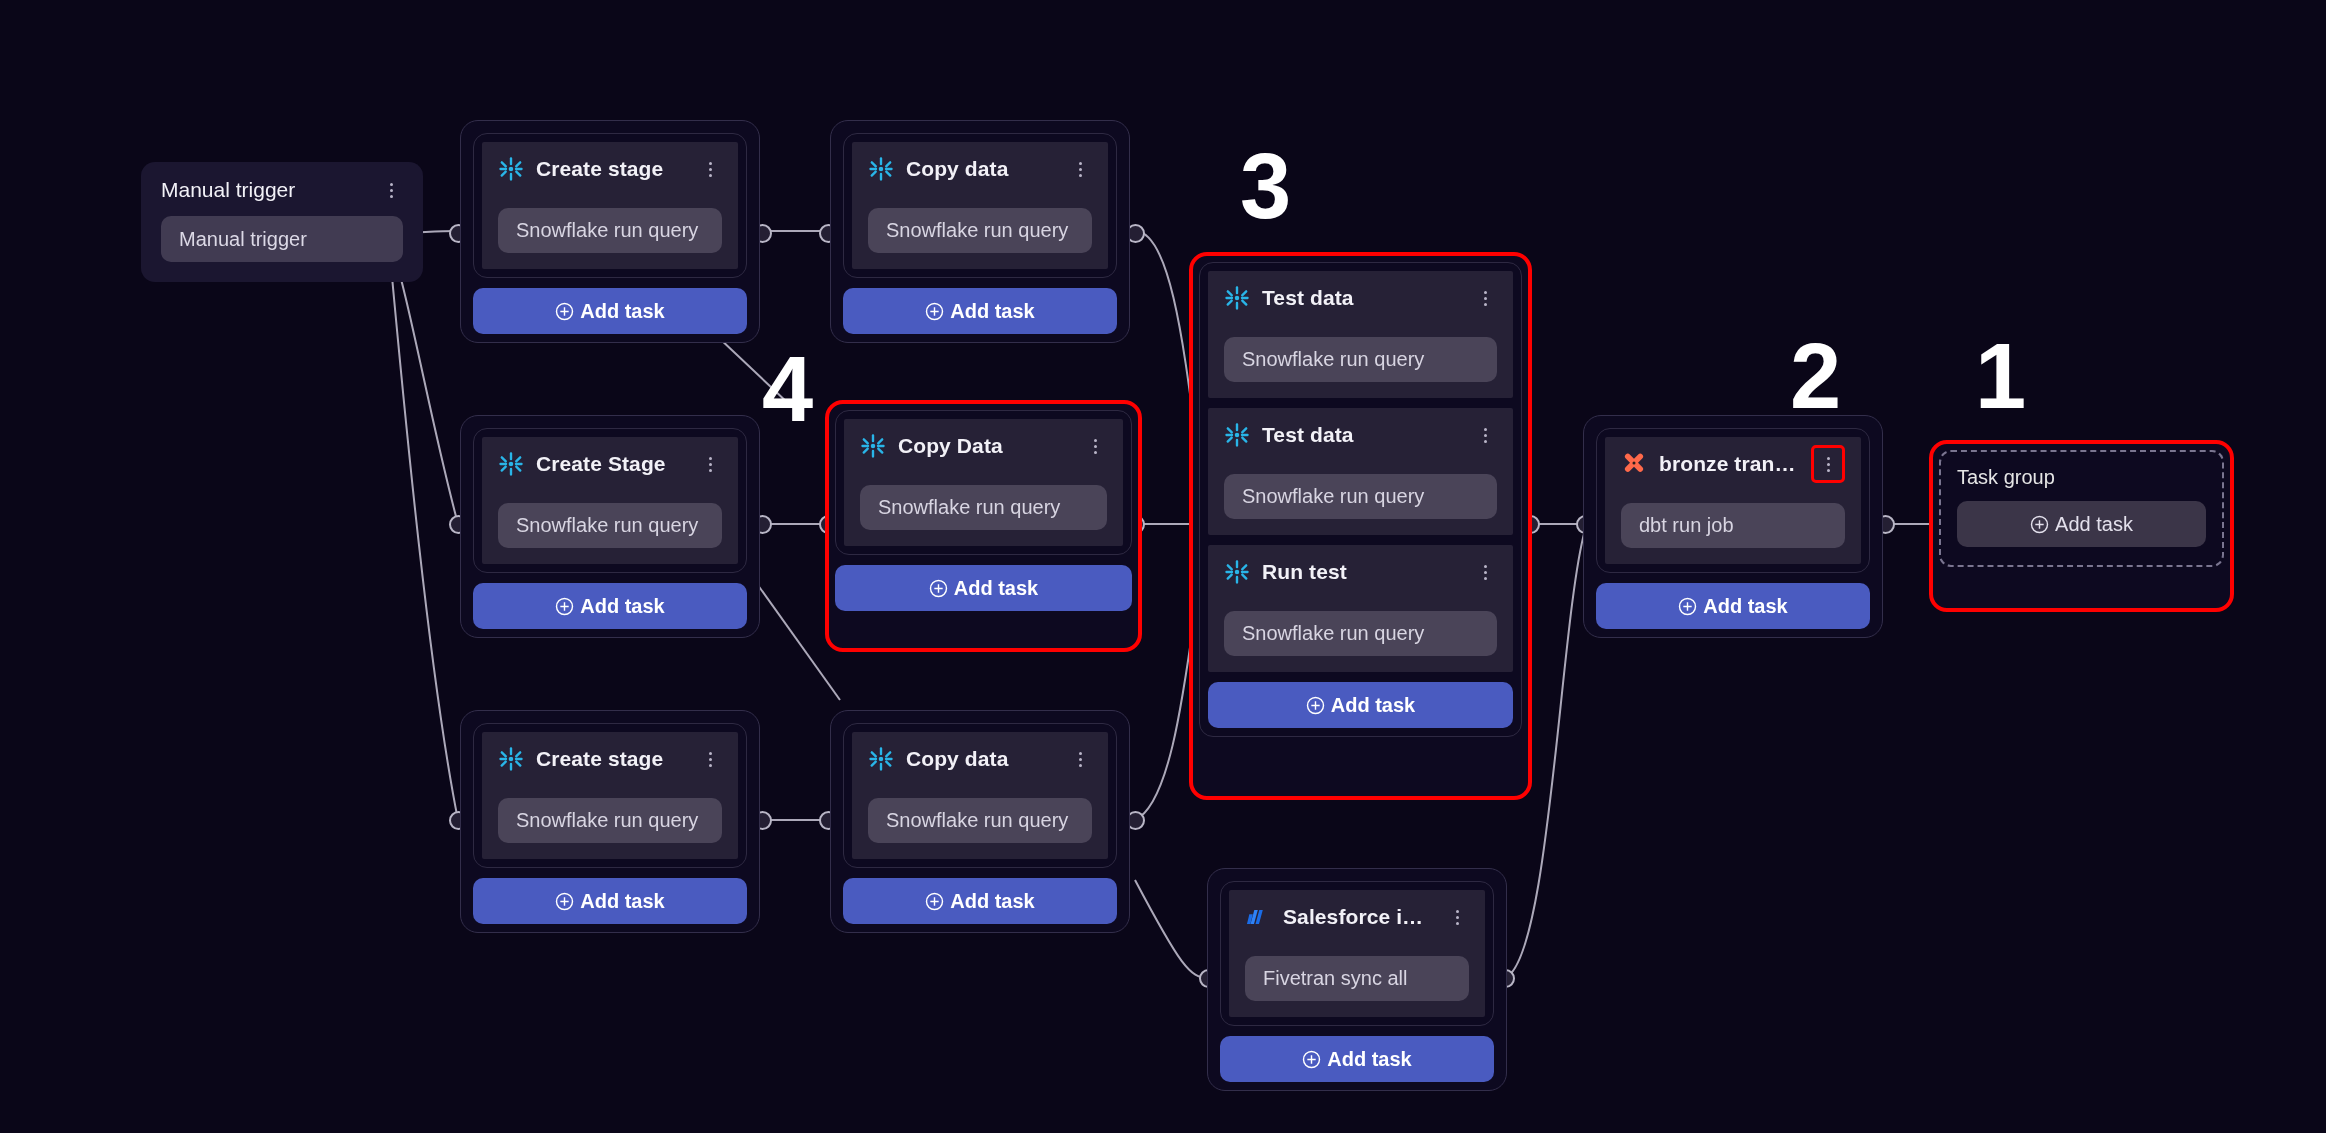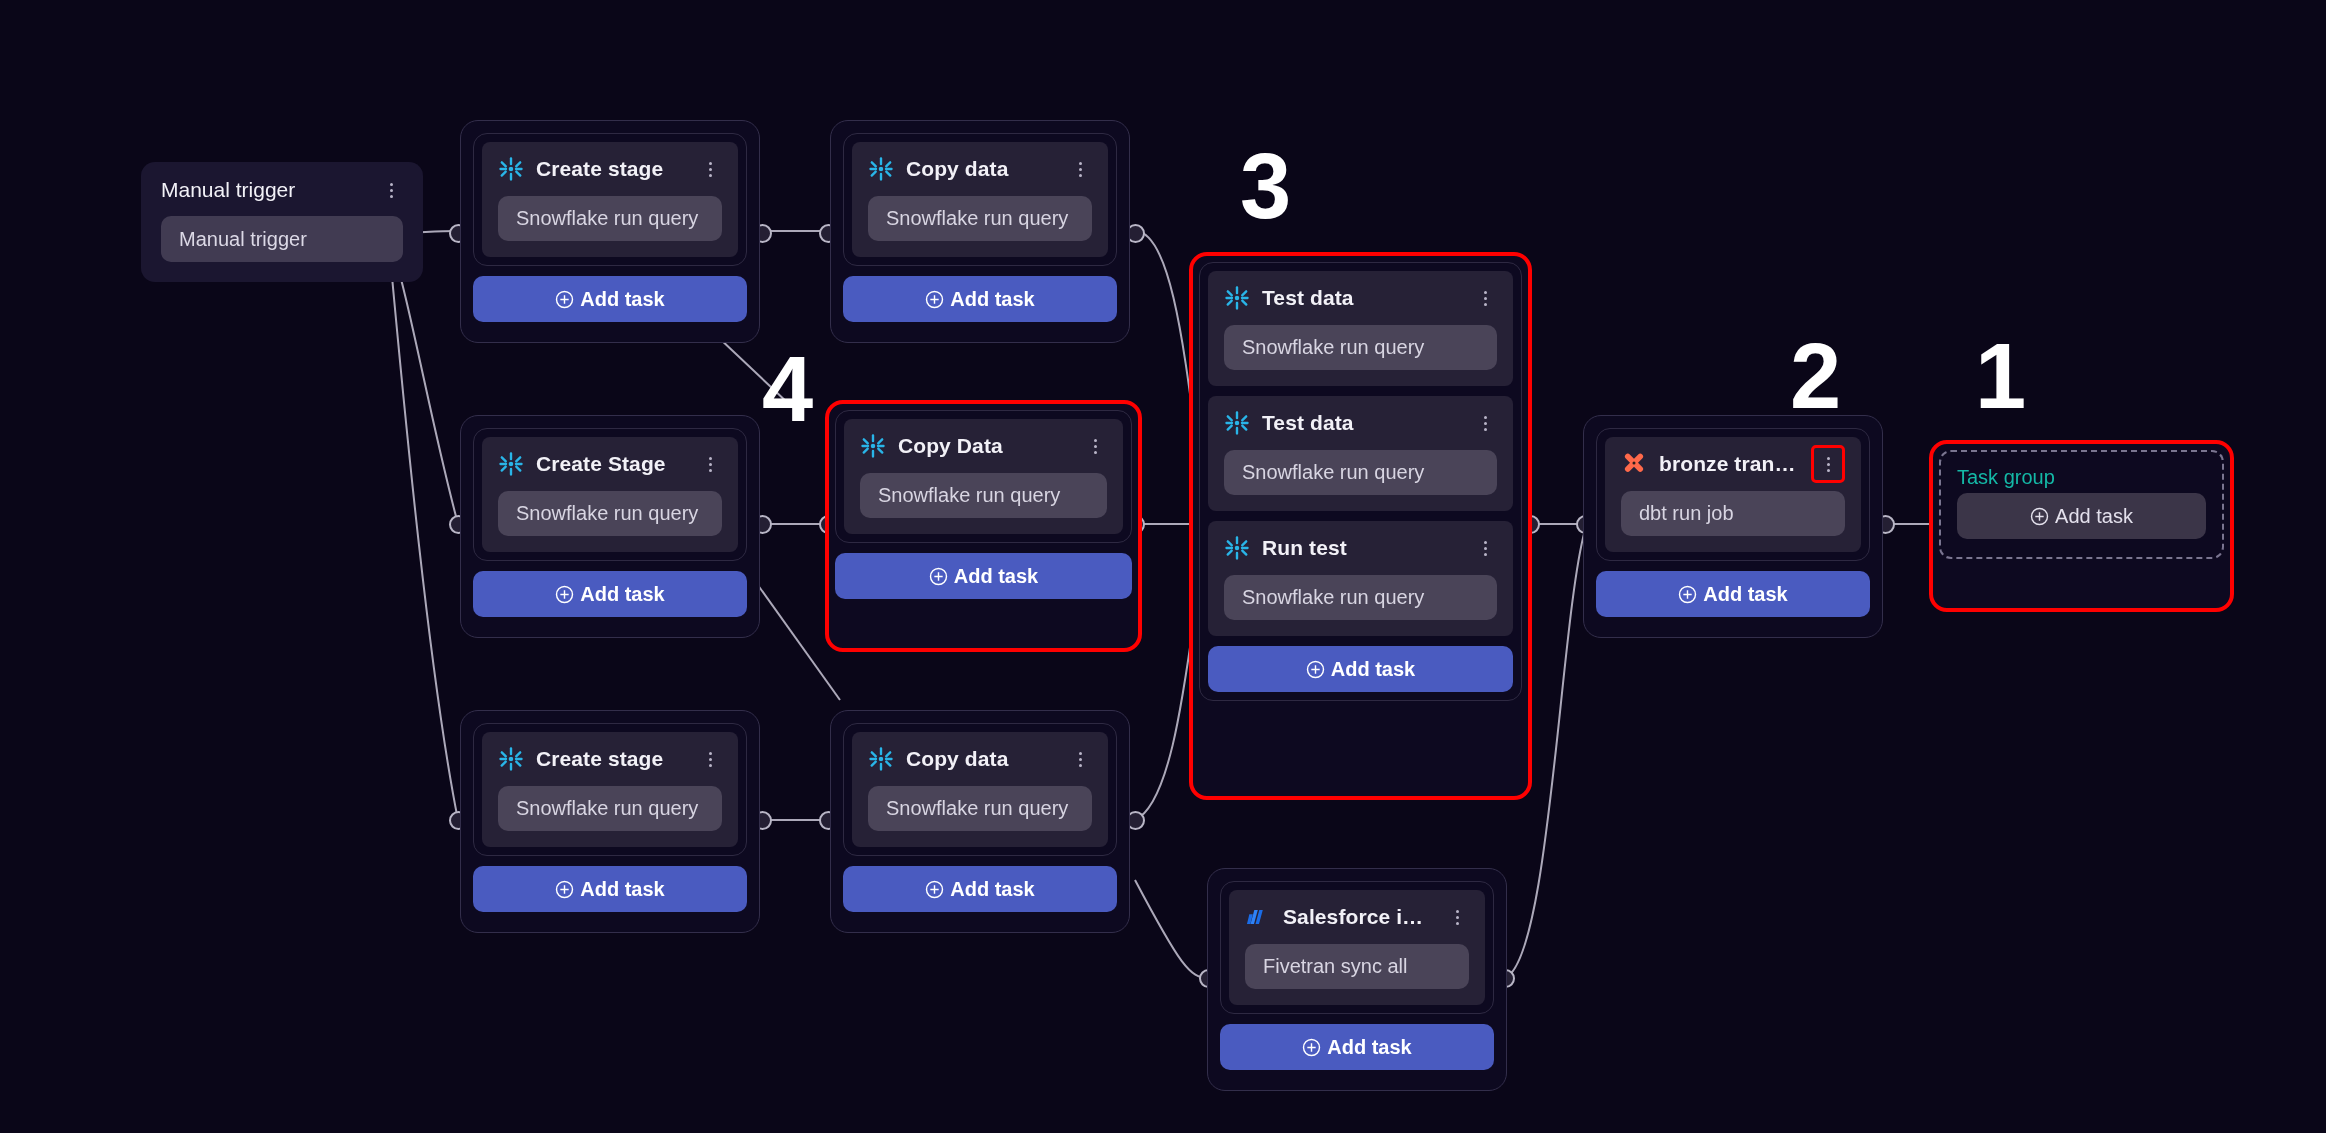--- a/index.html
+++ b/index.html
@@ -27,42 +27,42 @@
     border:1.5px solid #2e2942;
     border-radius:14px;
     padding:8px;
     box-sizing:border-box;
     display:flex;flex-direction:column;gap:10px;
   }
 
   
   .task{
     background:#262136;
-    border-radius:8px;
+    border-radius:2px;
     padding:14px 16px 16px 16px;
     box-sizing:border-box;
   }
   .task-head{
     display:flex;align-items:center;gap:12px;height:26px;
   }
   .task-title{
     color:#f2f1f7;font-size:21px;font-weight:700;
     white-space:nowrap;overflow:hidden;text-overflow:ellipsis;flex:1;
     letter-spacing:.1px;
   }
   .kebab{
     width:24px;height:26px;display:flex;flex-direction:column;
     align-items:center;justify-content:center;gap:3px;flex:0 0 auto;
     border-radius:5px;box-sizing:border-box;
   }
   .kebab.hl{border:3px solid #ff0000;width:34px;height:38px;}
   .kebab i{display:block;width:3px;height:3px;border-radius:50%;background:#b9b5c8;}
 
   .chip{
-    margin-top:14px;
+    margin-top:26px;
     background:#4a4458;
     border-radius:10px;
     height:45px;
     display:flex;align-items:center;
     padding:0 18px;
     color:#d8d5e2;font-size:20px;
     box-sizing:border-box;
   }
 
   
@@ -94,21 +94,21 @@
     margin-top:14px;background:#413b52;border-radius:10px;height:46px;
     display:flex;align-items:center;padding:0 18px;color:#dcd9e6;font-size:20px;
     box-sizing:border-box;
   }
 
   
   .group-inner{
     border:2px dashed #7a7590;border-radius:12px;
     padding:14px 16px 18px 16px;box-sizing:border-box;
   }
-  .group-label{color:#14b8a6;font-size:20px;margin-bottom:4px;}
+  .group-label{color:#e5e5e5;font-size:20px;margin-bottom:12px;}
 
   
   .dot{
     position:absolute;width:19px;height:19px;border-radius:50%;
     background:#241f33;border:2px solid #b9b6c6;box-sizing:border-box;
   }
 
   
   .anno{
     position:absolute;color:#ffffff;font-weight:700;

